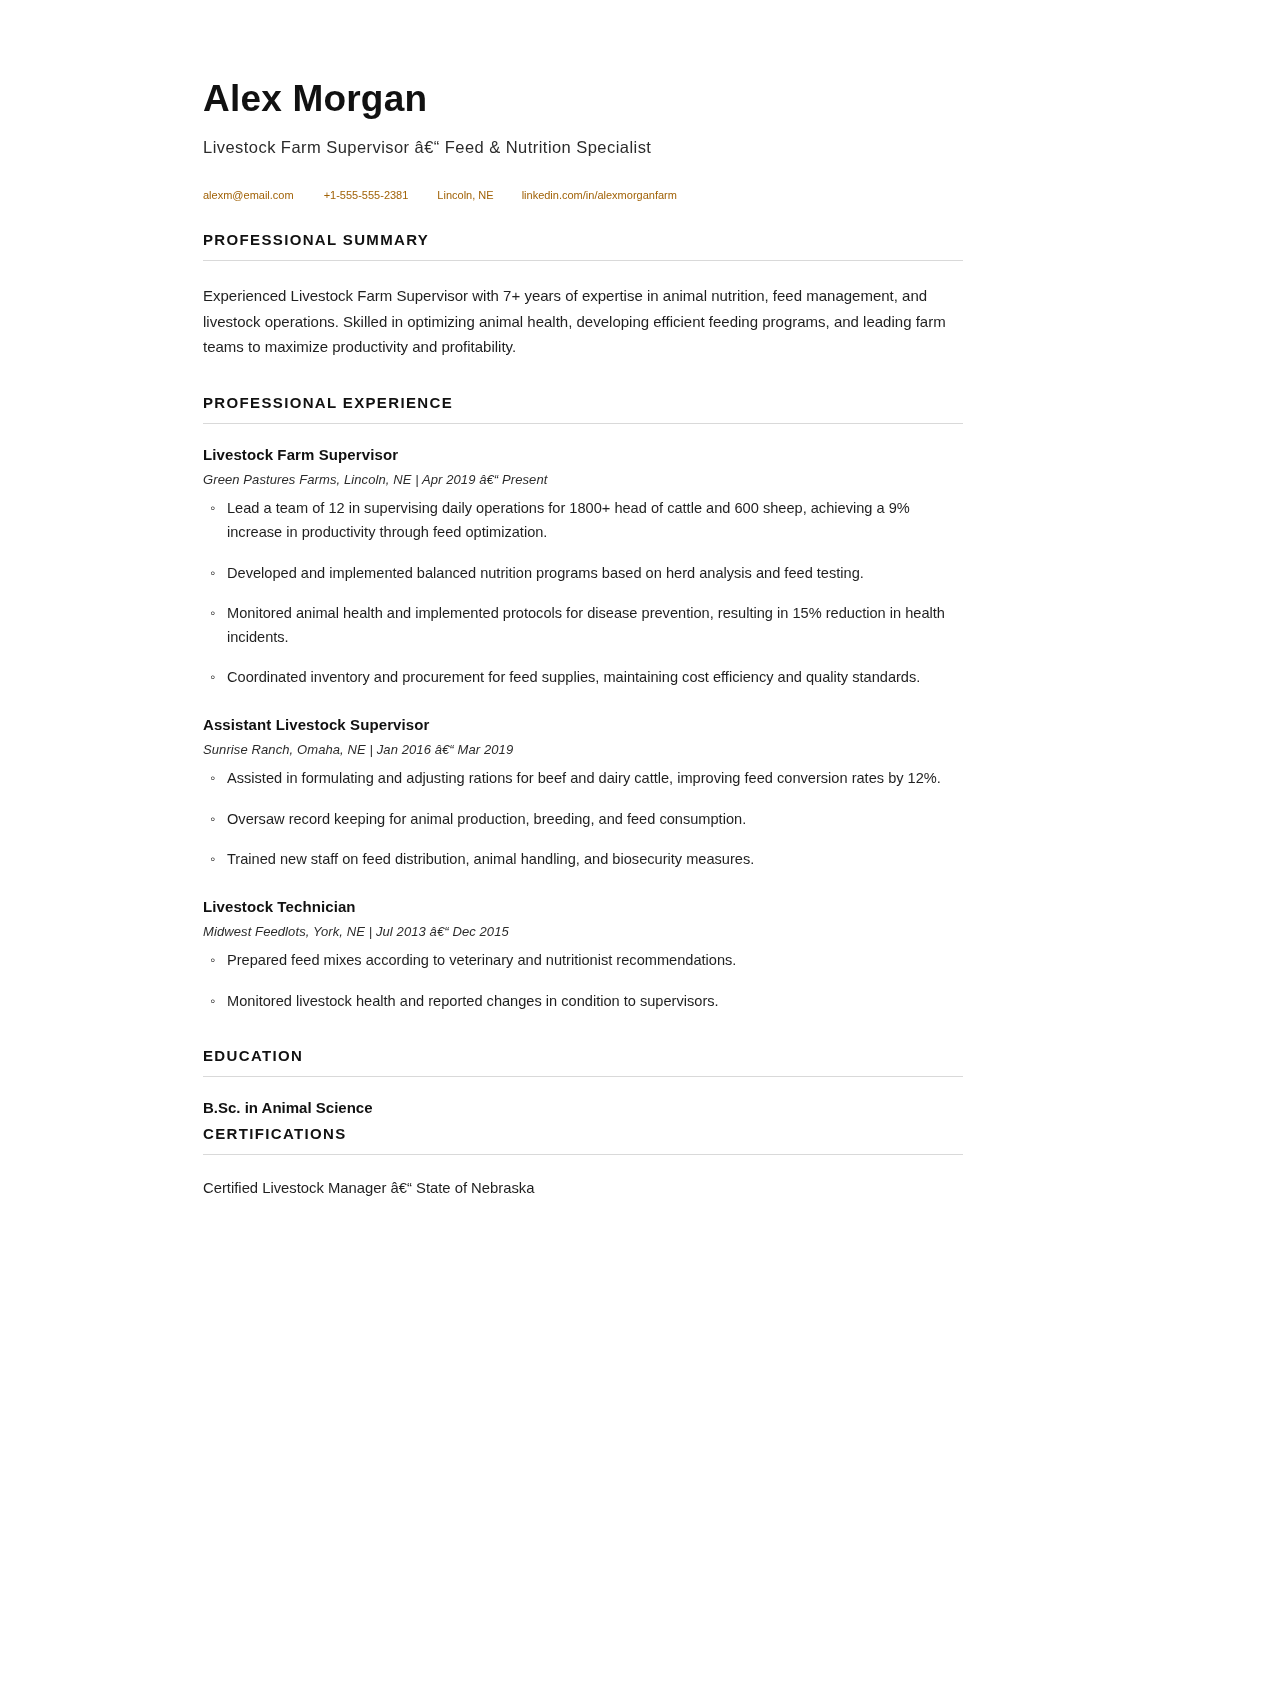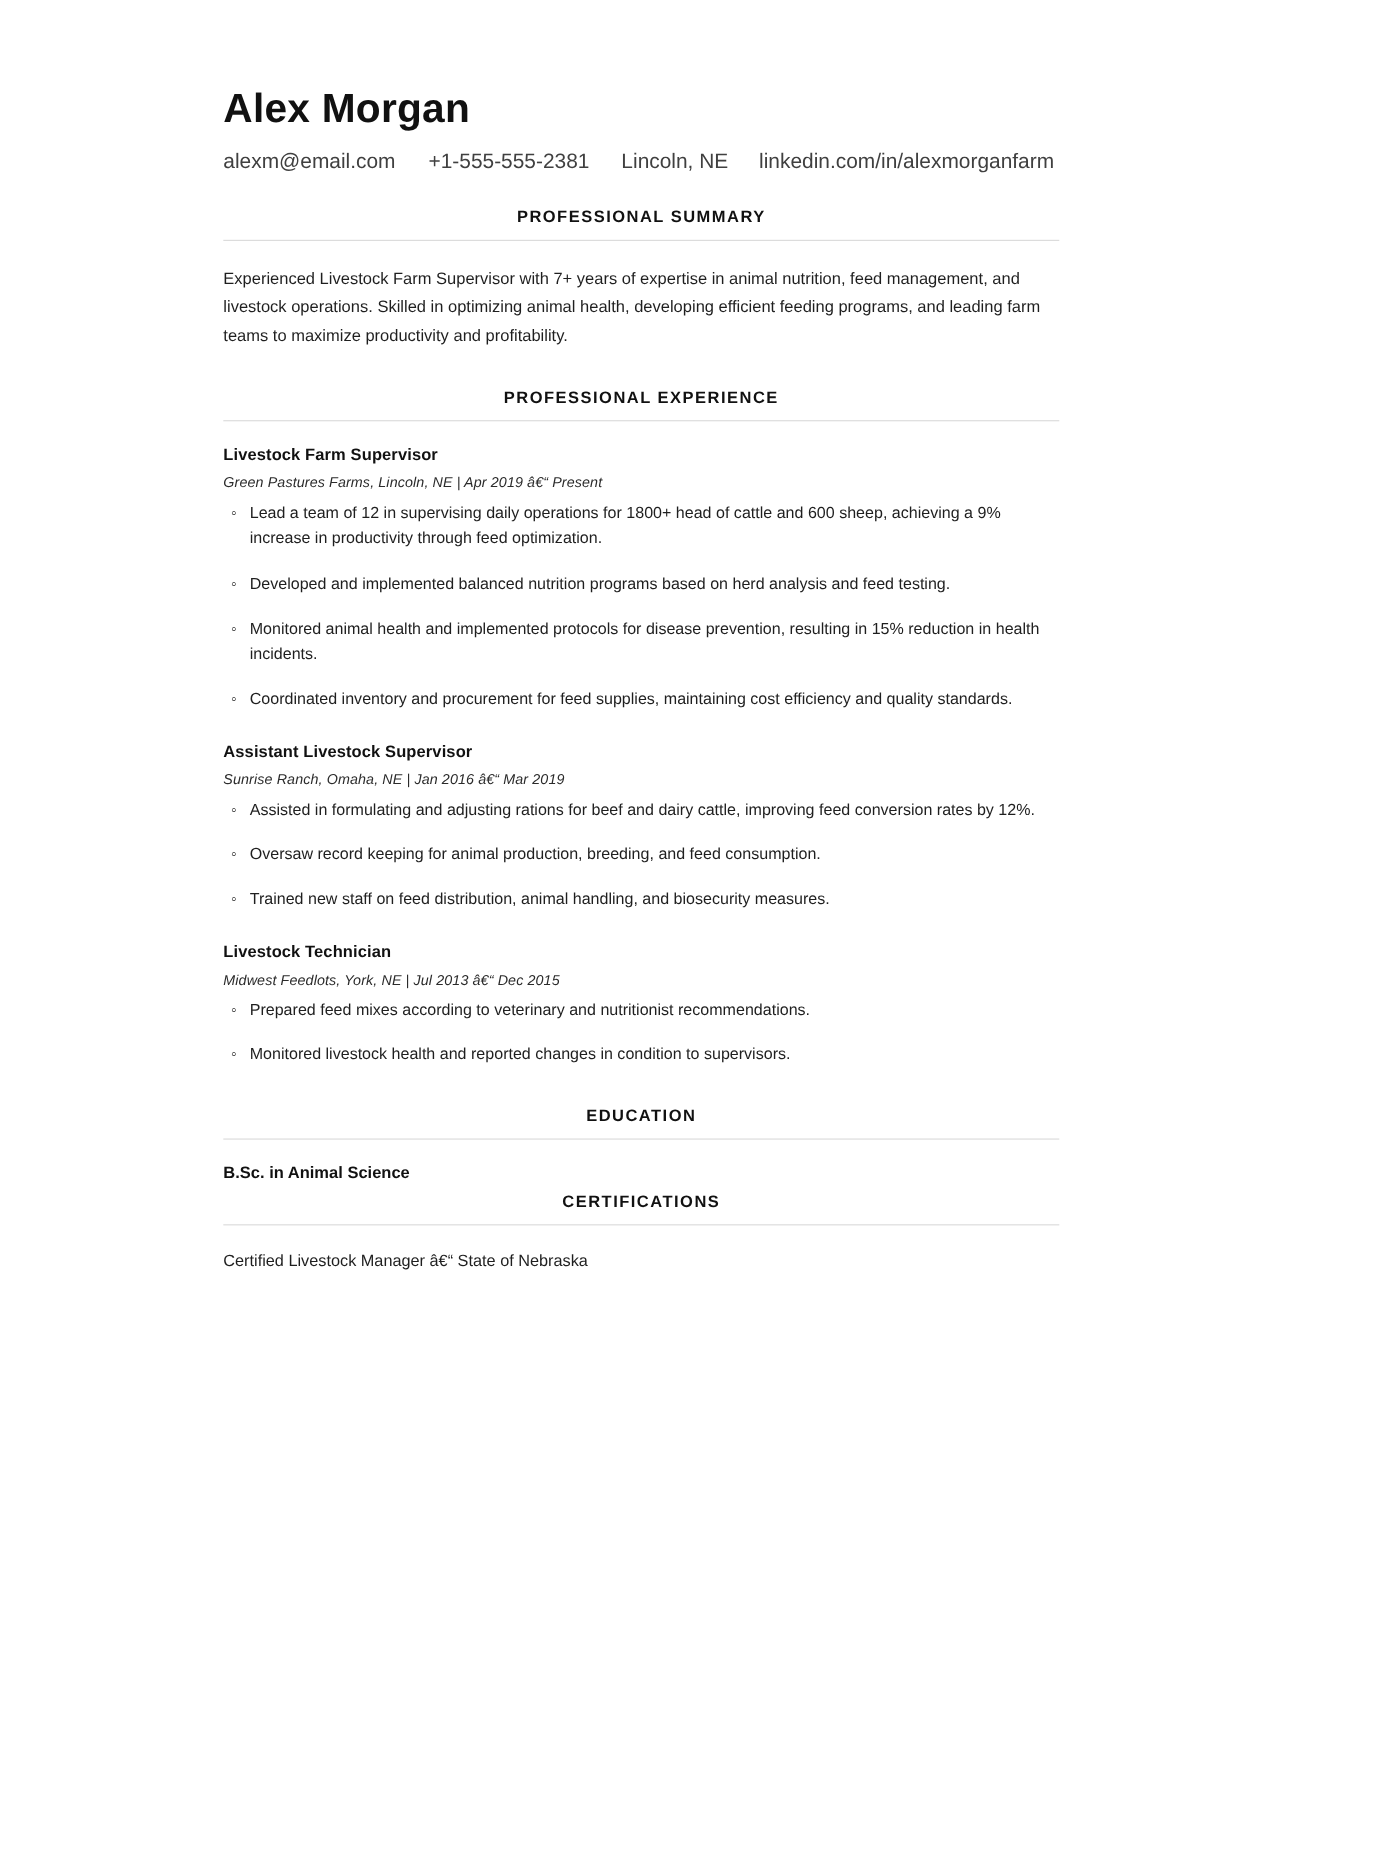--- a/index.html
+++ b/index.html
@@ -37,22 +37,22 @@
   }
   .headline {
     font-size: 16.5px;
     font-weight: 400;
     letter-spacing: 0.45px;
     color: #2b2b2b;
     margin: 0 0 30px 0;
     line-height: 1.3;
   }
   .contact {
-    font-size: 19px;
-    color: #404040;
+    font-size: 11px;
+    color: #a16207;
     margin: 0 0 30px 0;
     display: flex;
     align-items: flex-end;
   }
   .contact .item {
     white-space: nowrap;
   }
   .contact .gap-a { width: 30px; }
   .contact .gap-b { width: 29px; }
   .contact .gap-c { width: 28px; }
@@ -61,21 +61,20 @@
   .section {
     margin: 0 0 4px 0;
   }
   .section-title {
     font-size: 15px;
     font-weight: bold;
     letter-spacing: 1.35px;
     color: #111111;
     margin: 0 0 12px 0;
     text-transform: uppercase;
-    text-align: center;
   }
   .rule {
     height: 1px;
     background: #d9d9d9;
     border: 0;
     margin: 0 0 22px 0;
     width: 100%;
   }
 
   .summary {
@@ -151,20 +150,21 @@
   }
 </style>
 </head>
 <body>
 
 <div class="page">
   <div class="resume">
 
     <div>
       <h1 class="name">Alex Morgan</h1>
+      <div class="headline">Livestock Farm Supervisor â€“ Feed &amp; Nutrition Specialist</div>
       <div class="contact">
         <span class="item">alexm@email.com</span>
         <span class="gap-a"></span>
         <span class="item">+1-555-555-2381</span>
         <span class="gap-b"></span>
         <span class="item">Lincoln, NE</span>
         <span class="gap-c"></span>
         <span class="item">linkedin.com/in/alexmorganfarm</span>
       </div>
     </div>

